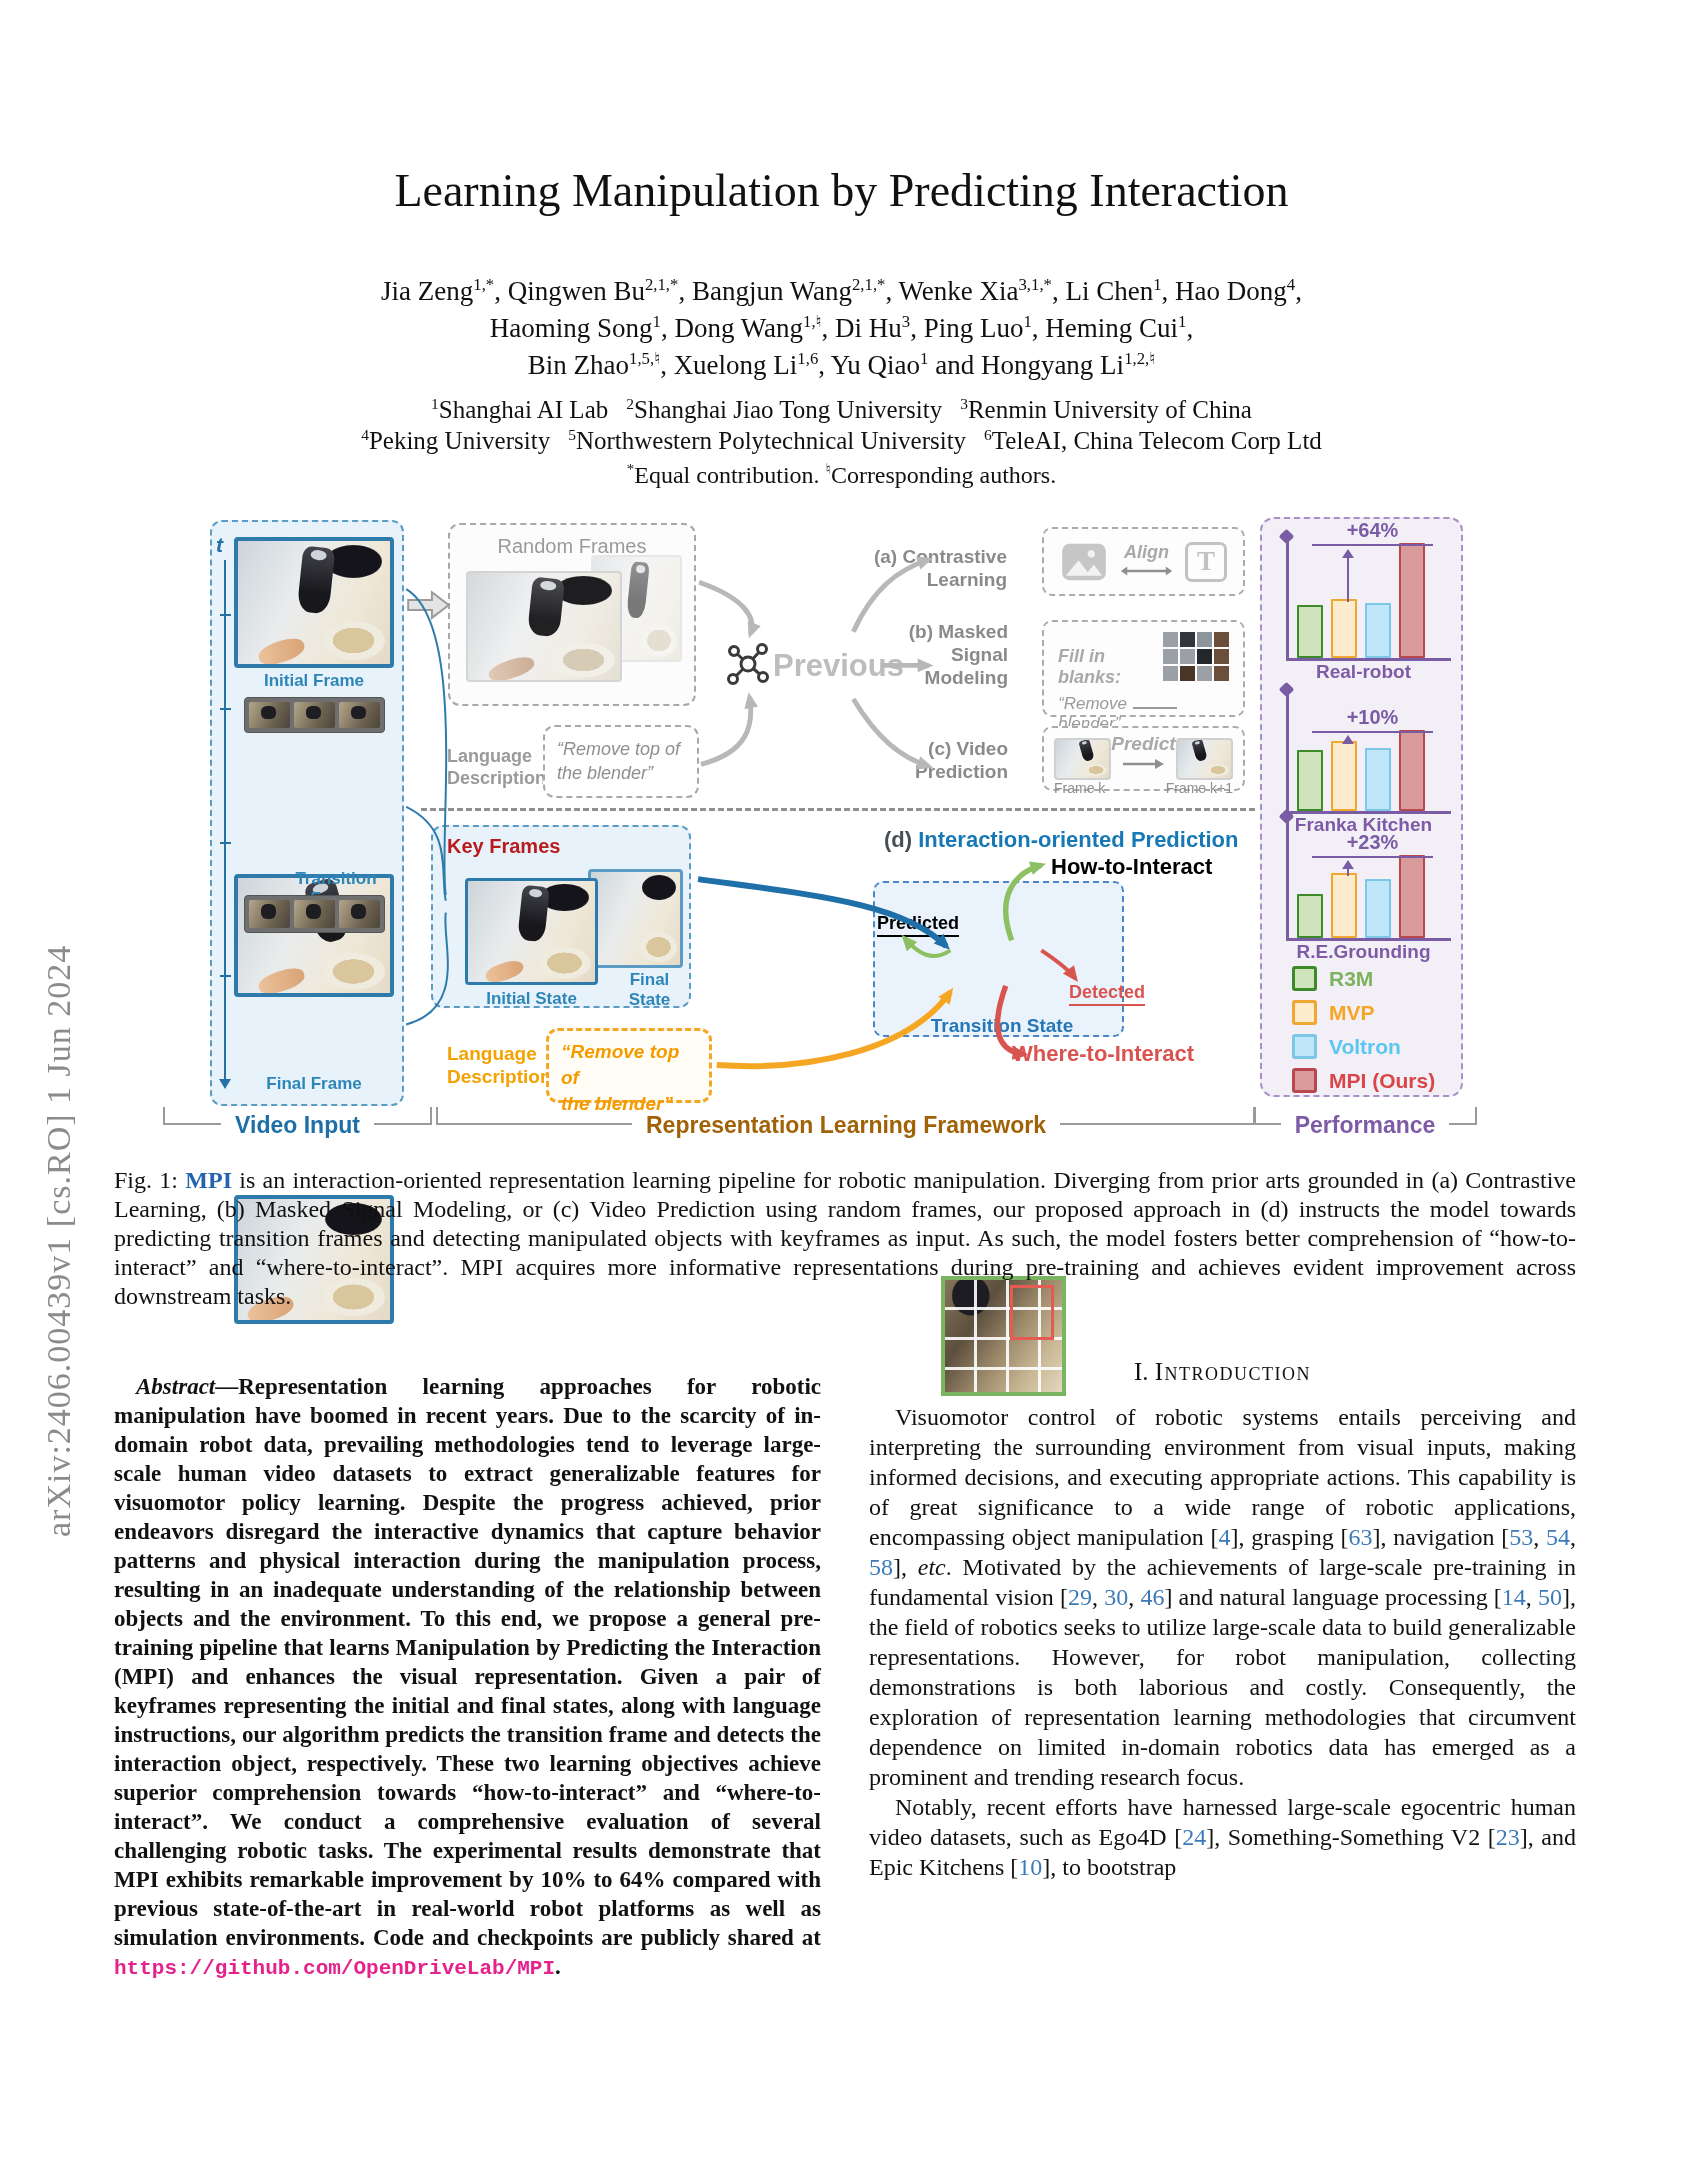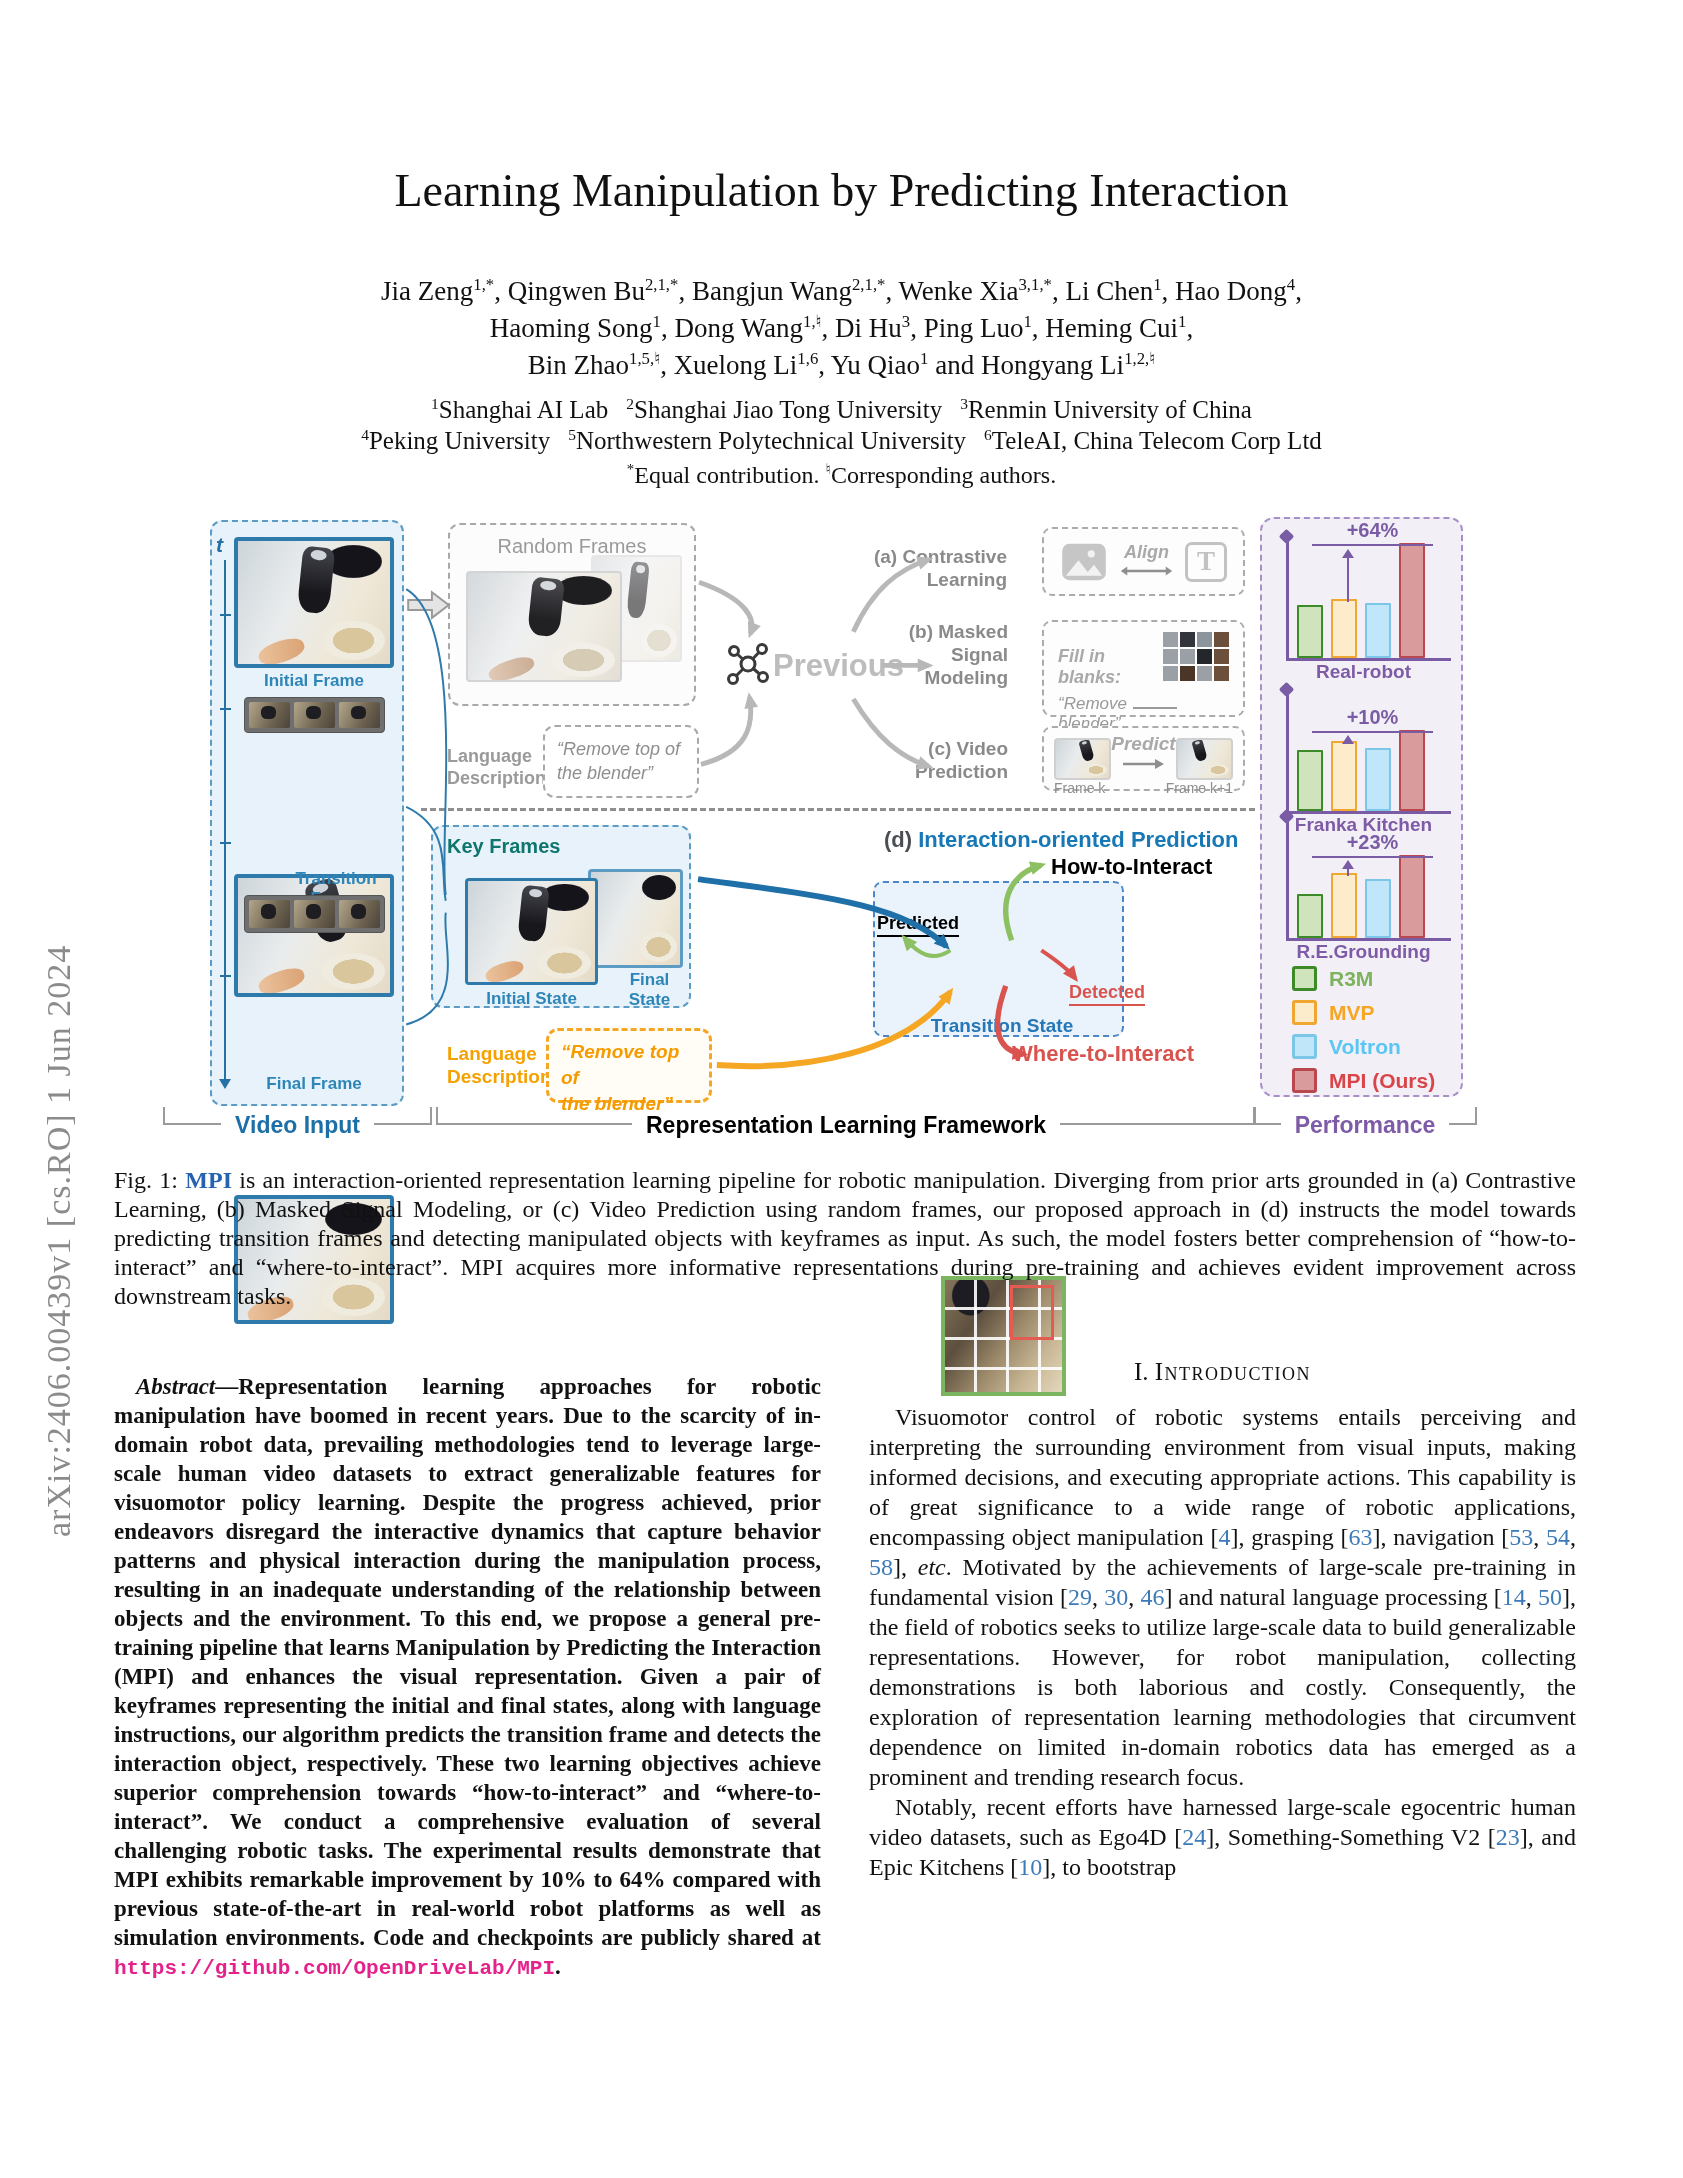--- a/index.html
+++ b/index.html
@@ -71,21 +71,21 @@
   .maskgrid i:nth-child(4n+2){ background:#32363c; }
   .maskgrid i:nth-child(4n+3){ background:#8c949c; }
   .maskgrid i:nth-child(4n+4){ background:#6b4f3a; }
   .maskgrid i:nth-child(6){ background:#9aa0a6; } .maskgrid i:nth-child(7){ background:#23262b; }
   .maskgrid i:nth-child(10){ background:#4a3527; } .maskgrid i:nth-child(11){ background:#9aa0a6; }
   .blank { display:inline-block; width:44px; border-bottom:2px solid #9a9a9a; height:14px; margin:0 6px; }
   .small-cap { font-size:14px; color:#8f8f8f; }
 
   .d-head { font-weight:bold; font-size:22px; color:#1778b6; }
   .d-head .dpfx { color:#4a4f55; }
-  .teal-bold { color:#0f766e; font-weight:bold; }
+  .teal-bold { color:#b91c1c; font-weight:bold; }
   .green-t { color:#000000; font-weight:bold; }
   .red-t { color:#d9534f; font-weight:bold; }
   .underl { border-bottom:2px solid; padding-bottom:1px; }
   .mpi-text { font-size:31px; font-weight:bold; color:#2577b8; }
 
   .gridphoto { position:relative; border:4px solid #7cb562; overflow:hidden;
     background: radial-gradient(ellipse at 22% 14%, #1c1c22 0 14%, rgba(0,0,0,0) 15%),
       linear-gradient(125deg,#87765c 0%,#5d4f3e 30%,#9c8a6a 55%,#c9b896 78%,#e3d7bd 100%); }
   .gridlines { position:absolute; inset:0;
     background-image: repeating-linear-gradient(to right, rgba(0,0,0,0) 0 29px, rgba(255,255,255,.9) 29px 32px),
@@ -452,21 +452,21 @@
     <path d="M1052,440 C1070,452 1080,460 1086,468" stroke="#d9534f" stroke-width="4" marker-end="url(#mRed)"></path>
   </svg>
 
   <div class="bracket" style="left:163px;width:269px;color:#1d6fa8;">
     <span class="btick"></span>
       <span class="bline"></span>
     <span class="blabel">Video Input</span>
     <span class="bline"></span>
       <span class="btick"></span>
   </div>
-  <div class="bracket" style="left:436px;width:820px;color:#000000;">
+  <div class="bracket" style="left:436px;width:820px;color:#a16207;">
     <span class="btick"></span>
       <span class="bline"></span>
     <span class="blabel">Representation Learning Framework</span>
     <span class="bline"></span>
       <span class="btick"></span>
   </div>
   <div class="bracket" style="left:1253px;width:224px;color:#7d5ba6;">
     <span class="btick"></span>
       <span class="bline"></span>
     <span class="blabel">Performance</span>

